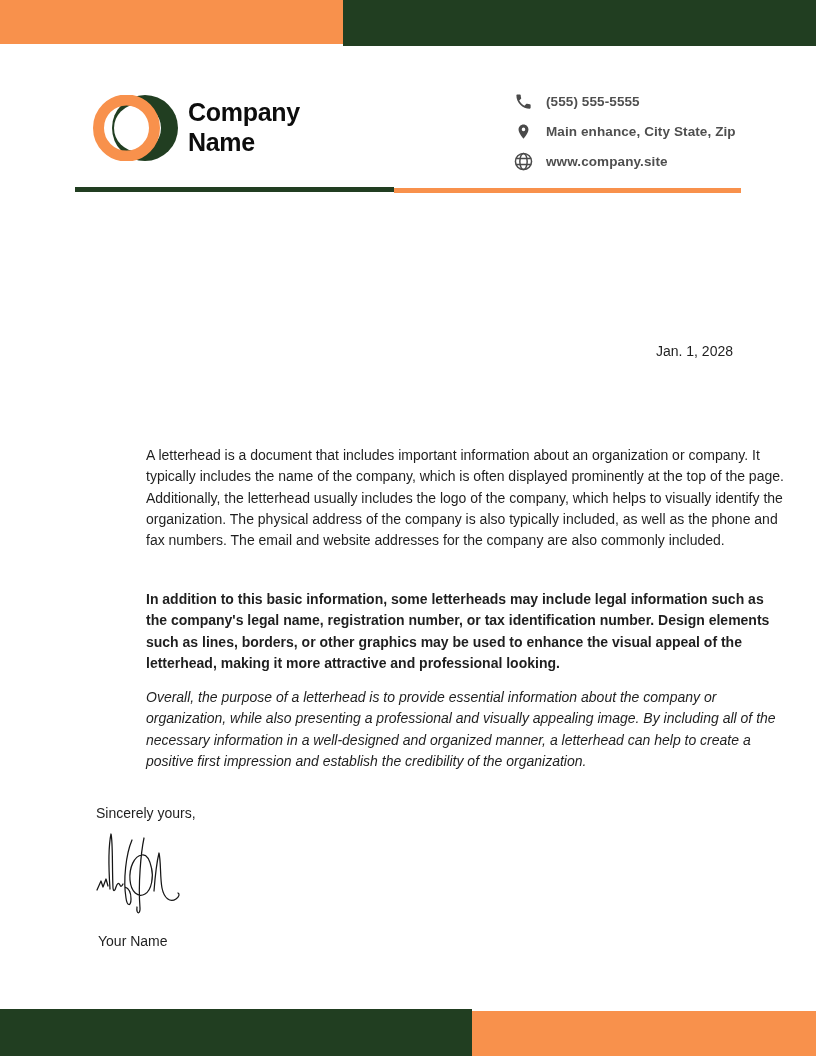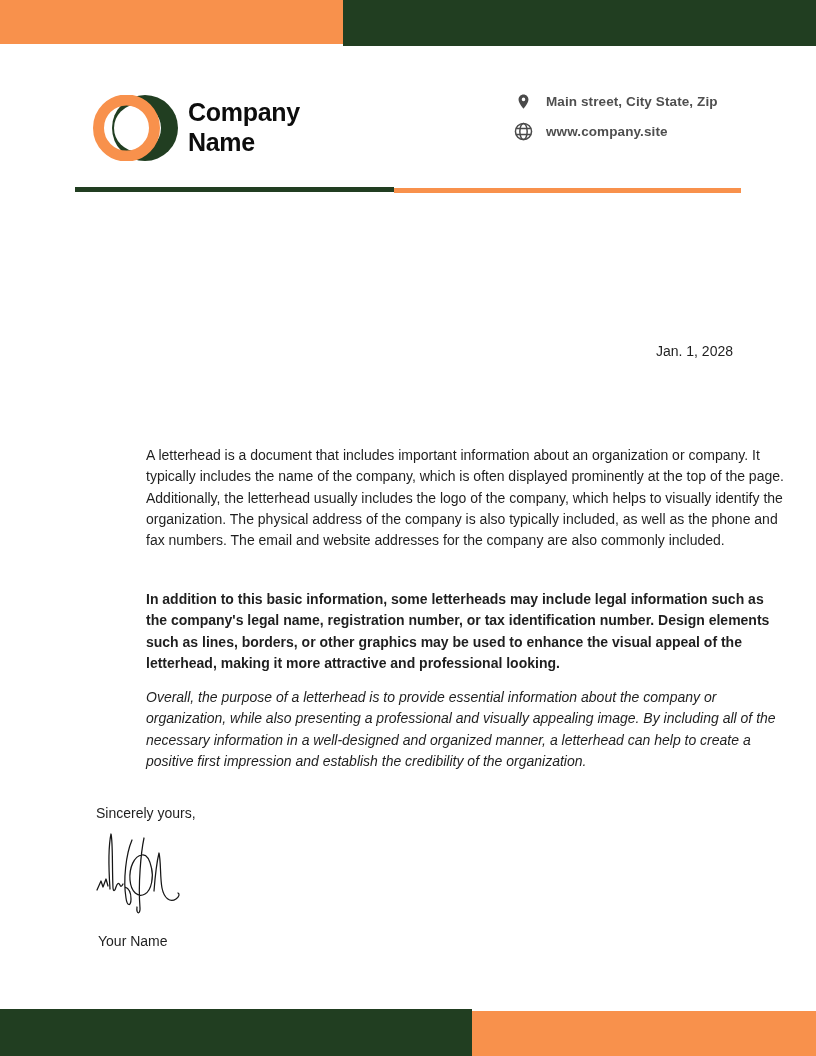--- a/index.html
+++ b/index.html
@@ -81,25 +81,33 @@
   </svg>
 
   <div class="company-name">
     <div>Company</div>
     <div>Name</div>
   </div>
 
   <div class="contact">
     <div class="contact-row">
       <span class="contact-icon">
+        <svg width="19" height="19" viewBox="0 0 24 24">
+            <path fill="currentColor" d="M6.62 10.79c1.44 2.83 3.76 5.14 6.59 6.59l2.2-2.2c.27-.27.67-.36 1.02-.24 1.12.37 2.33.57 3.57.57.55 0 1 .45 1 1V20c0 .55-.45 1-1 1-9.39 0-17-7.61-17-17 0-.55.45-1 1-1h3.5c.55 0 1 .45 1 1 0 1.25.2 2.45.57 3.57.11.35.03.74-.25 1.02l-2.2 2.2z"></path>
+          </svg>
+      </span>
+      <span class="contact-text">(555) 555-5555</span>
+    </div>
+    <div class="contact-row">
+      <span class="contact-icon">
         <svg width="17" height="23" viewBox="0 0 24 24">
             <path fill="currentColor" fill-rule="evenodd" d="M12 2C8.13 2 5 5.13 5 9c0 5.25 7 13 7 13s7-7.75 7-13c0-3.87-3.13-7-7-7zm0 9.5a2.5 2.5 0 1 1 0-5 2.5 2.5 0 0 1 0 5z"></path>
           </svg>
       </span>
-      <span class="contact-text">Main street, City State, Zip</span>
+      <span class="contact-text">Main enhance, City State, Zip</span>
     </div>
     <div class="contact-row">
       <span class="contact-icon">
         <svg width="21" height="21" viewBox="0 0 24 24">
           <circle class="icon-stroke" cx="12" cy="12" r="9.2"></circle>
           <ellipse class="icon-stroke" cx="12" cy="12" rx="4.2" ry="9.2"></ellipse>
           <path class="icon-stroke" d="M3.3 8.6h17.4M3.3 15.4h17.4"></path>
         </svg>
       </span>
       <span class="contact-text">www.company.site</span>

